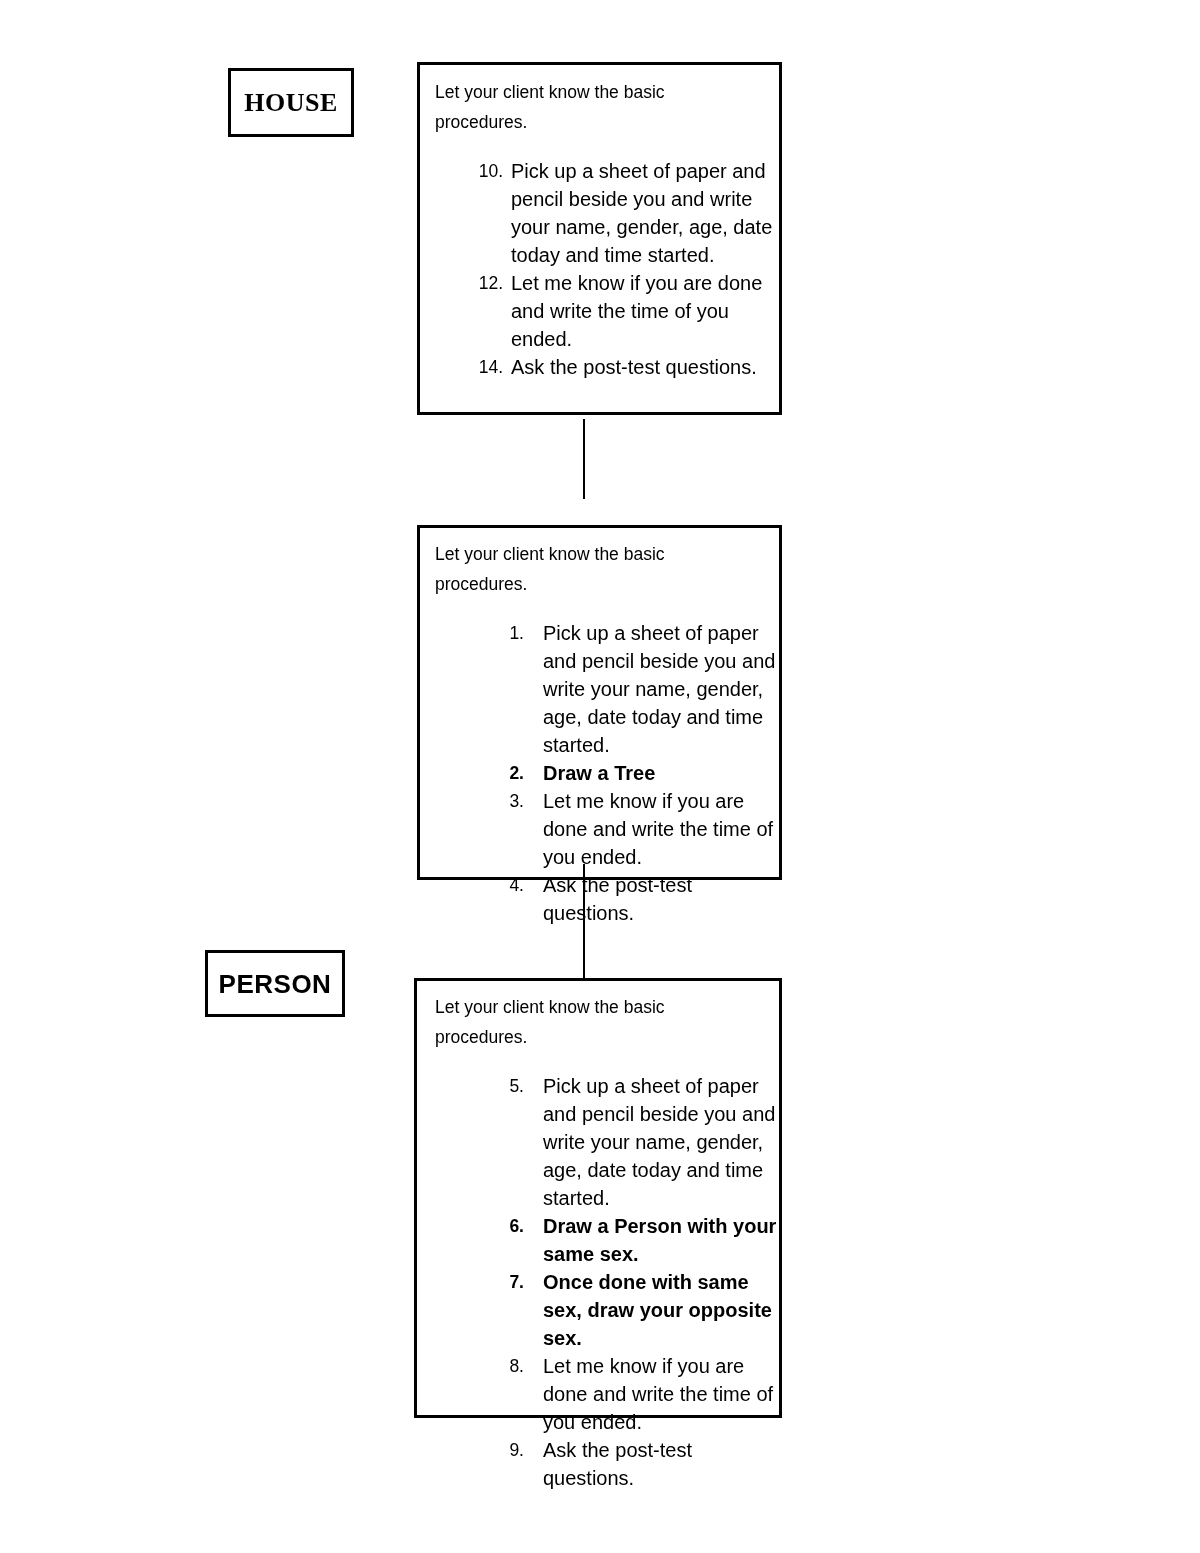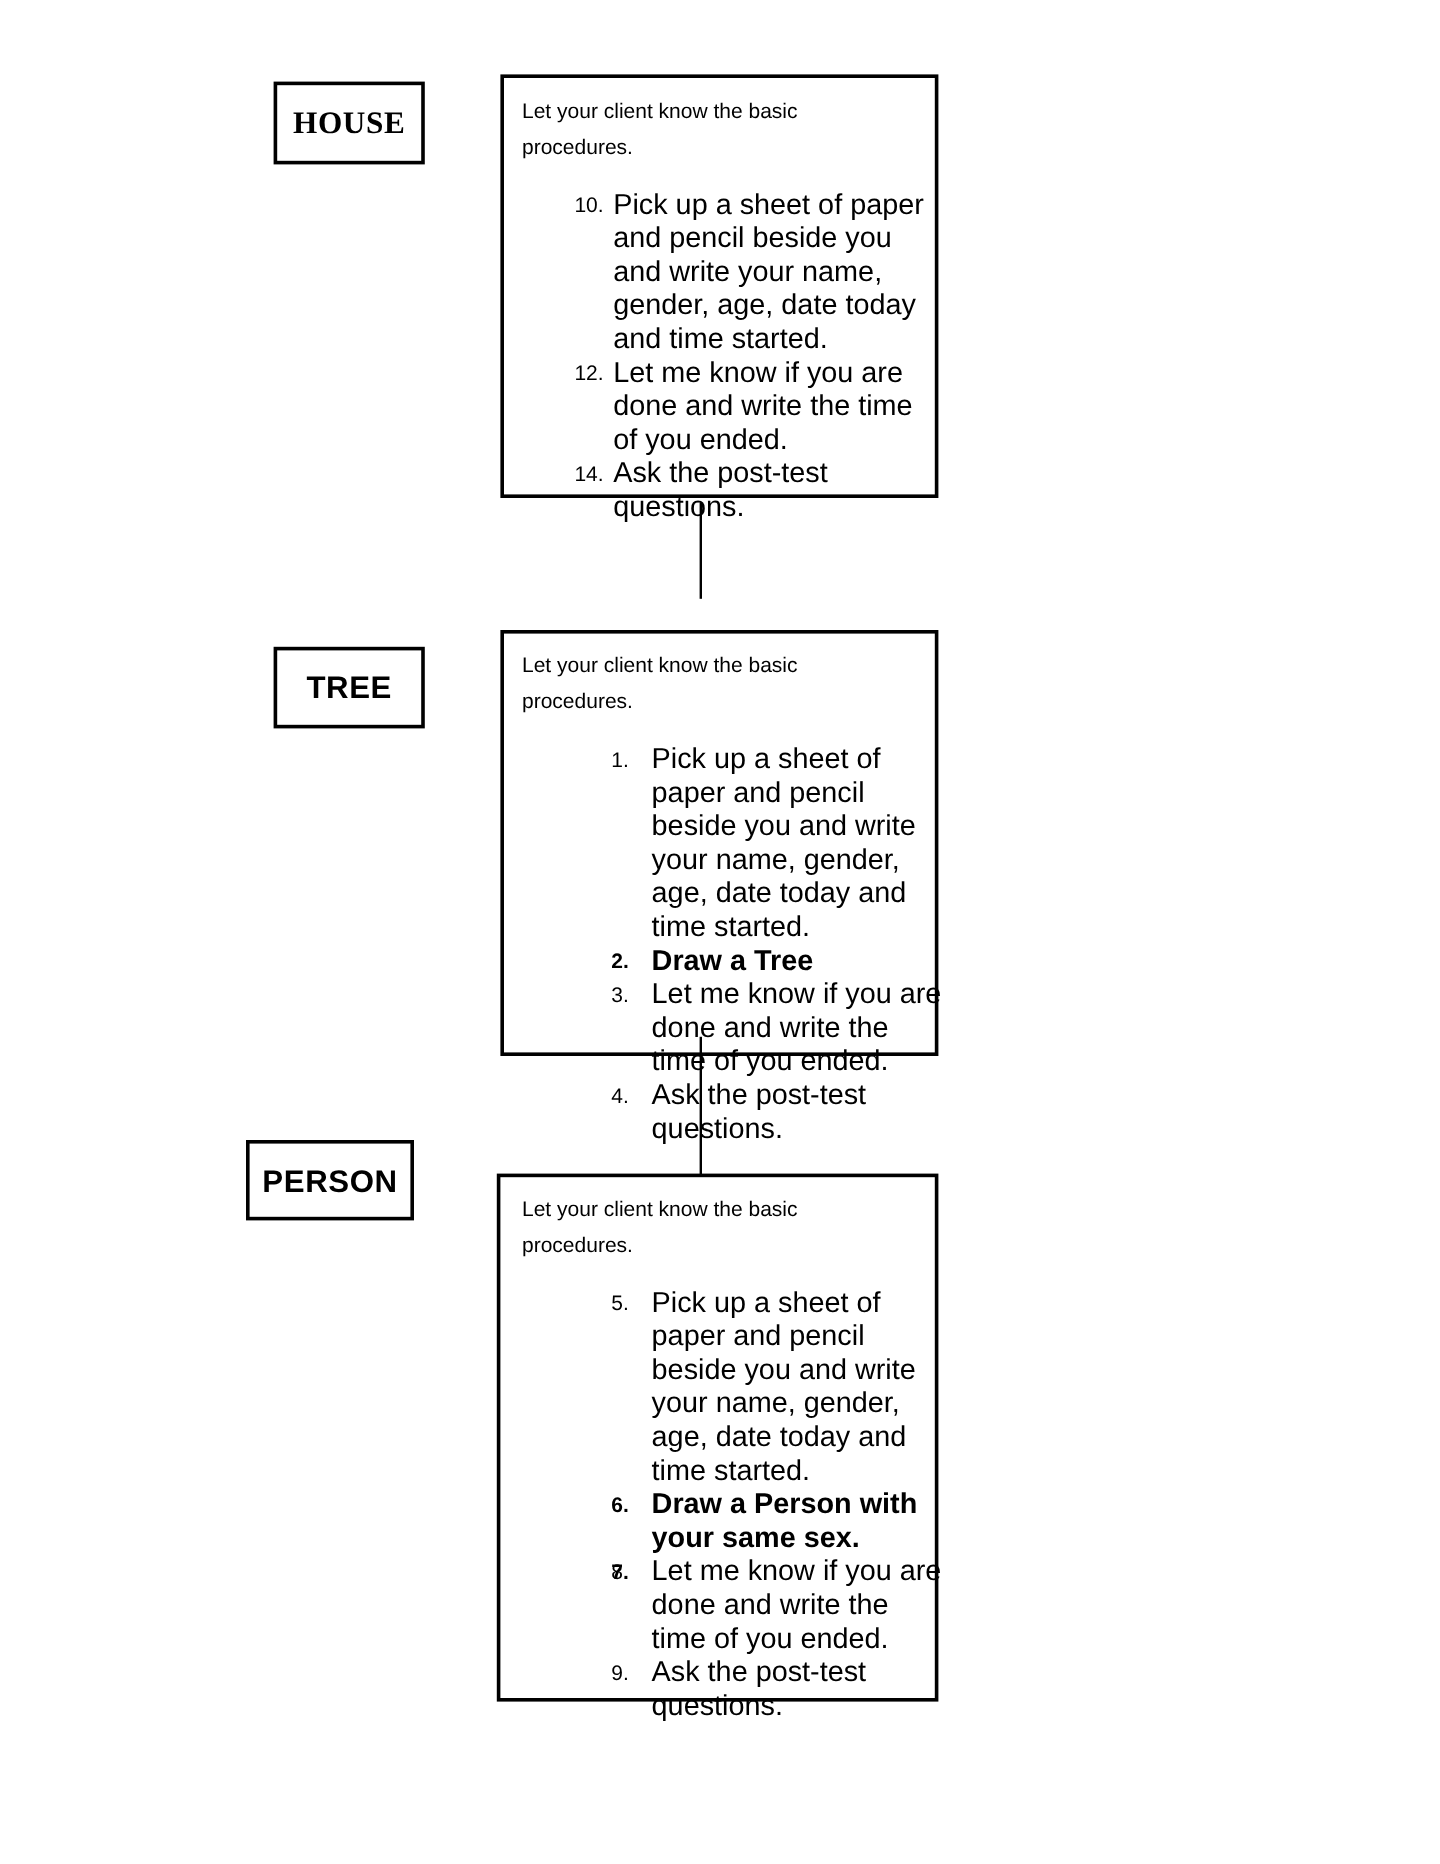--- a/index.html
+++ b/index.html
@@ -72,21 +72,21 @@
     position: absolute;
     left: 0;
     top: 0;
     width: 44px;
     text-align: right;
     font-size: 17.5px;
     line-height: 28px;
   }
   .proc-item .txt {
     display: block;
-    font-size: 24px;
+    font-size: 20px;
     line-height: 28px;
   }
   .proc-item.bold .num,
   .proc-item.bold .txt {
     font-weight: bold;
   }
 
   
   .list-tight .proc-item .txt { margin-left: 52px; }
   .list-tight .proc-item .num { width: 44px; }
@@ -125,23 +125,20 @@
       </li>
       <li class="proc-item">
         <span class="num">14.</span>
         <span class="txt">Ask the post-test questions.</span>
       </li>
     </ul>
   </div>
 
   <div class="connector" style="left:583px; top:419px; height:80px;"></div>
 
-  <div class="label-box" style="left:228px; top:539px; width:126px; height:68px;">
-    <span class="label-text">TREE</span>
-  </div>
 
   <div class="proc-box" style="left:417px; top:525px; width:365px; height:355px;">
     <div class="proc-intro" style="left:15px; top:11px; width:300px;">Let your client know the basic procedures.</div>
 
     <ul class="proc-list list-wide" style="left:46px; top:81px; width:310px;">
       <li class="proc-item">
         <span class="num">1.</span>
         <span class="txt">Pick up a sheet of paper and pencil beside you and write your name, gender, age, date today and time started.</span>
       </li>
       <li class="proc-item bold">
@@ -172,20 +169,21 @@
       <li class="proc-item">
         <span class="num">5.</span>
         <span class="txt">Pick up a sheet of paper and pencil beside you and write your name, gender, age, date today and time started.</span>
       </li>
       <li class="proc-item bold">
         <span class="num">6.</span>
         <span class="txt">Draw a Person with your same sex.</span>
       </li>
       <li class="proc-item bold">
         <span class="num">7.</span>
+        <span class="txt">Once done with same sex, draw your opposite sex.</span>
       </li>
       <li class="proc-item">
         <span class="num">8.</span>
         <span class="txt">Let me know if you are done and write the time of you ended.</span>
       </li>
       <li class="proc-item">
         <span class="num">9.</span>
         <span class="txt">Ask the post-test questions.</span>
       </li>
     </ul>

